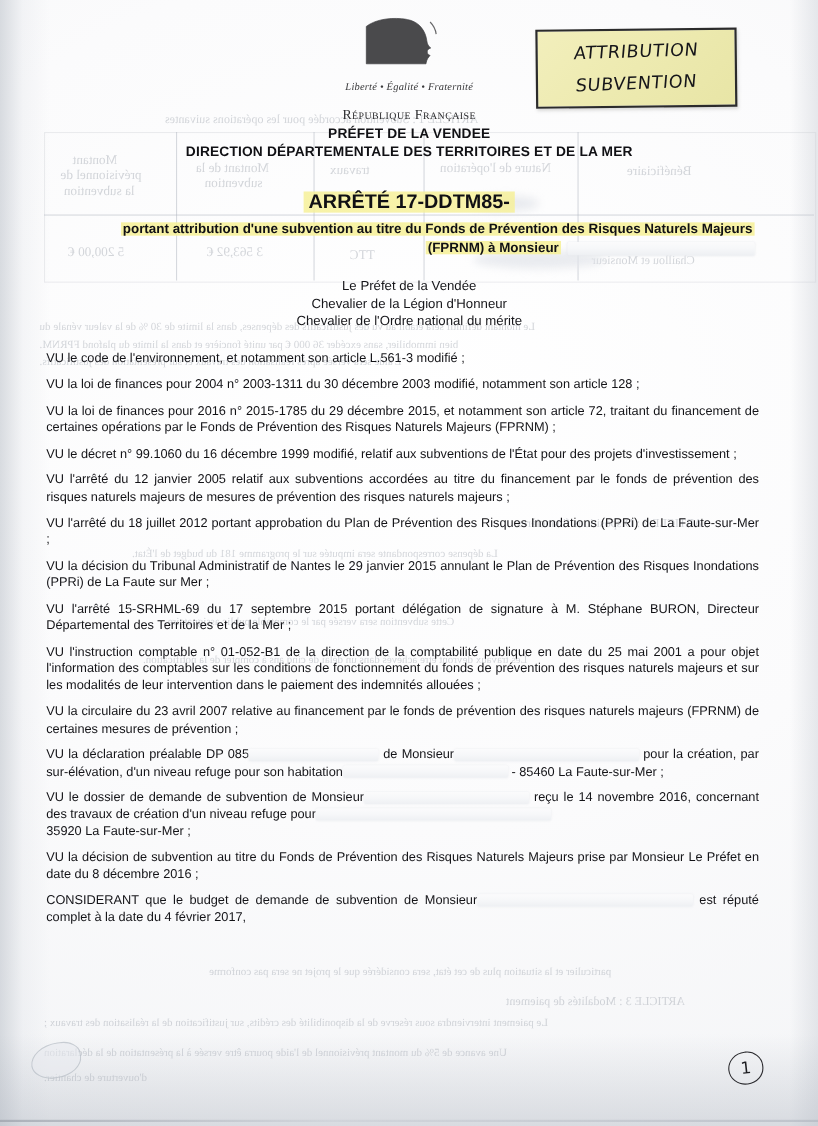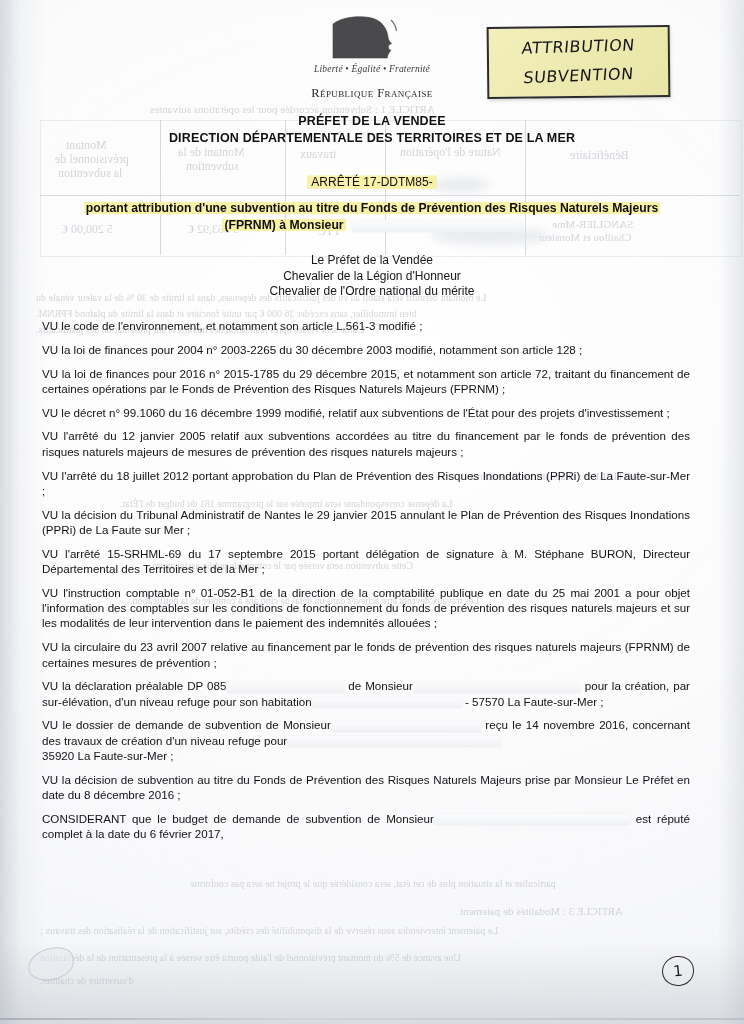--- a/index.html
+++ b/index.html
@@ -113,21 +113,21 @@
   .marianne {
     display: block;
     margin: 0 auto;
   }
   .devise {
     font-family: "Liberation Serif", serif;
     font-style: italic;
     font-size: 9.5px;
     color: #3a3a3c;
     letter-spacing: 0.2px;
-    margin-top: 4px;
+    margin-top: 15px;
     white-space: nowrap;
   }
   .rf-name {
     font-family: "Liberation Serif", serif;
     font-size: 12.5px;
     color: #2c2c2e;
     font-variant: small-caps;
     letter-spacing: 0.4px;
     margin-top: 12px;
     white-space: nowrap;
@@ -171,33 +171,33 @@
   .head-direction { top: 131px; font-size: 12.5px; letter-spacing: 0.15px; }
 
   .arrete-wrap {
     position: absolute;
     top: 172px;
     left: 0; right: 0;
     text-align: center;
   }
   .arrete {
     display: inline-block;
-    font-size: 12px;
-    font-weight: normal;
+    font-size: 18px;
+    font-weight: bold;
     color: #101014;
     background: linear-gradient(to bottom, rgba(246,240,150,0.0) 6%, rgba(246,240,150,0.82) 12%, rgba(246,240,150,0.82) 90%, rgba(246,240,150,0.0) 96%);
     padding: 1px 4px;
   }
 
   .titre-wrap {
     position: absolute;
     top: 200px;
     left: 58px;
     width: 628px;
-    text-align: center;
+    text-align: right;
   }
   .titre-line {
     font-size: 12.2px;
     font-weight: bold;
     color: #101014;
     line-height: 17px;
   }
   .titre-hl {
     background: linear-gradient(to bottom, rgba(246,240,150,0.0) 5%, rgba(246,240,150,0.85) 11%, rgba(246,240,150,0.85) 92%, rgba(246,240,150,0.0) 97%);
     padding: 0 2px;
@@ -347,58 +347,58 @@
   <div class="qualites">
     <div>Le Préfet de la Vendée</div>
     <div>Chevalier de la Légion d'Honneur</div>
     <div>Chevalier de l'Ordre national du mérite</div>
   </div>
 
   <div class="body">
 
     <div id="clause-host">
         <div class="clause"><span class="kw">VU</span><span> le code de l'environnement, et notamment son article L.561-3 modifié ;</span></div>
-        <div class="clause"><span class="kw">VU</span><span> la loi de finances pour 2004 n° 2003-2265 du 30 décembre 2003 modifié, notamment son article 128 ;</span></div>
+        <div class="clause"><span class="kw">VU</span><span> la loi de finances pour 2004 n° 2003-1311 du 30 décembre 2003 modifié, notamment son article 128 ;</span></div>
         <div class="clause"><span class="kw">VU</span><span> la loi de finances pour 2016 n° 2015-1785 du 29 décembre 2015, et notamment son article 72, traitant du financement de certaines opérations par le Fonds de Prévention des Risques Naturels Majeurs (FPRNM) ;</span></div>
         <div class="clause"><span class="kw">VU</span><span> le décret n° 99.1060 du 16 décembre 1999 modifié, relatif aux subventions de l'État pour des projets d'investissement ;</span></div>
         <div class="clause"><span class="kw">VU</span><span> l'arrêté du 12 janvier 2005 relatif aux subventions accordées au titre du financement par le fonds de prévention des risques naturels majeurs de mesures de prévention des risques naturels majeurs ;</span></div>
         <div class="clause"><span class="kw">VU</span><span> l'arrêté du 18 juillet 2012 portant approbation du Plan de Prévention des Risques Inondations (PPRi) de La Faute-sur-Mer ;</span></div>
         <div class="clause"><span class="kw">VU</span><span> la décision du Tribunal Administratif de Nantes le 29 janvier 2015 annulant le Plan de Prévention des Risques Inondations (PPRi) de La Faute sur Mer ;</span></div>
         <div class="clause"><span class="kw">VU</span><span> l'arrêté 15-SRHML-69 du 17 septembre 2015 portant délégation de signature à M. Stéphane BURON, Directeur Départemental des Territoires et de la Mer ;</span></div>
         <div class="clause"><span class="kw">VU</span><span> l'instruction comptable n° 01-052-B1 de la direction de la comptabilité publique en date du 25 mai 2001 a pour objet l'information des comptables sur les conditions de fonctionnement du fonds de prévention des risques naturels majeurs et sur les modalités de leur intervention dans le paiement des indemnités allouées ;</span></div>
         <div class="clause"><span class="kw">VU</span><span> la circulaire du 23 avril 2007 relative au financement par le fonds de prévention des risques naturels majeurs (FPRNM) de certaines mesures de prévention ;</span></div>
       </div>
 
     <div class="clause">
       <span class="kw">VU</span>
       <span>la déclaration préalable DP 085</span><span class="redact" style="width:118px;height:11px;"></span>
       <span>de</span>
       <span class="kw">Monsieur</span><span class="redact" style="width:168px;height:11px;"></span>
       <span>pour la création, par sur-élévation, d'un niveau refuge pour son habitation</span><span class="redact" style="width:150px;height:11px;"></span>
-      <span>- 57570 La Faute-sur-Mer ;</span>
+      <span>- 85460 La Faute-sur-Mer ;</span>
     </div>
 
     <div class="clause">
       <span class="kw">VU</span>
       <span>le dossier de demande de subvention de Monsieur</span><span class="redact" style="width:150px;height:11px;"></span>
       <span>reçu le 14 novembre 2016, concernant des travaux de création d'un niveau refuge pour</span><span class="redact" style="width:214px;height:11px;"></span>
       <br>
       <span>35920 La Faute-sur-Mer ;</span>
     </div>
 
     <div class="clause">
       <span class="kw">VU</span>
       <span>la décision de subvention au titre du Fonds de Prévention des Risques Naturels Majeurs prise par Monsieur Le Préfet en date du 8 décembre 2016 ;</span>
     </div>
 
     <div class="clause">
       <span class="kw">CONSIDERANT</span>
       <span>que le budget de demande de subvention de</span>
       <span class="kw">Monsieur</span><span class="redact" style="width:196px;height:11px;"></span>
       <span>est réputé complet à la date du</span>
-      <span class="kw">6 février 2017,</span>
+      <span class="kw">4 février 2017,</span>
     </div>
 
   </div>
 
   <div class="page-num">1</div>
 
 </div>
 
 </body></html>

